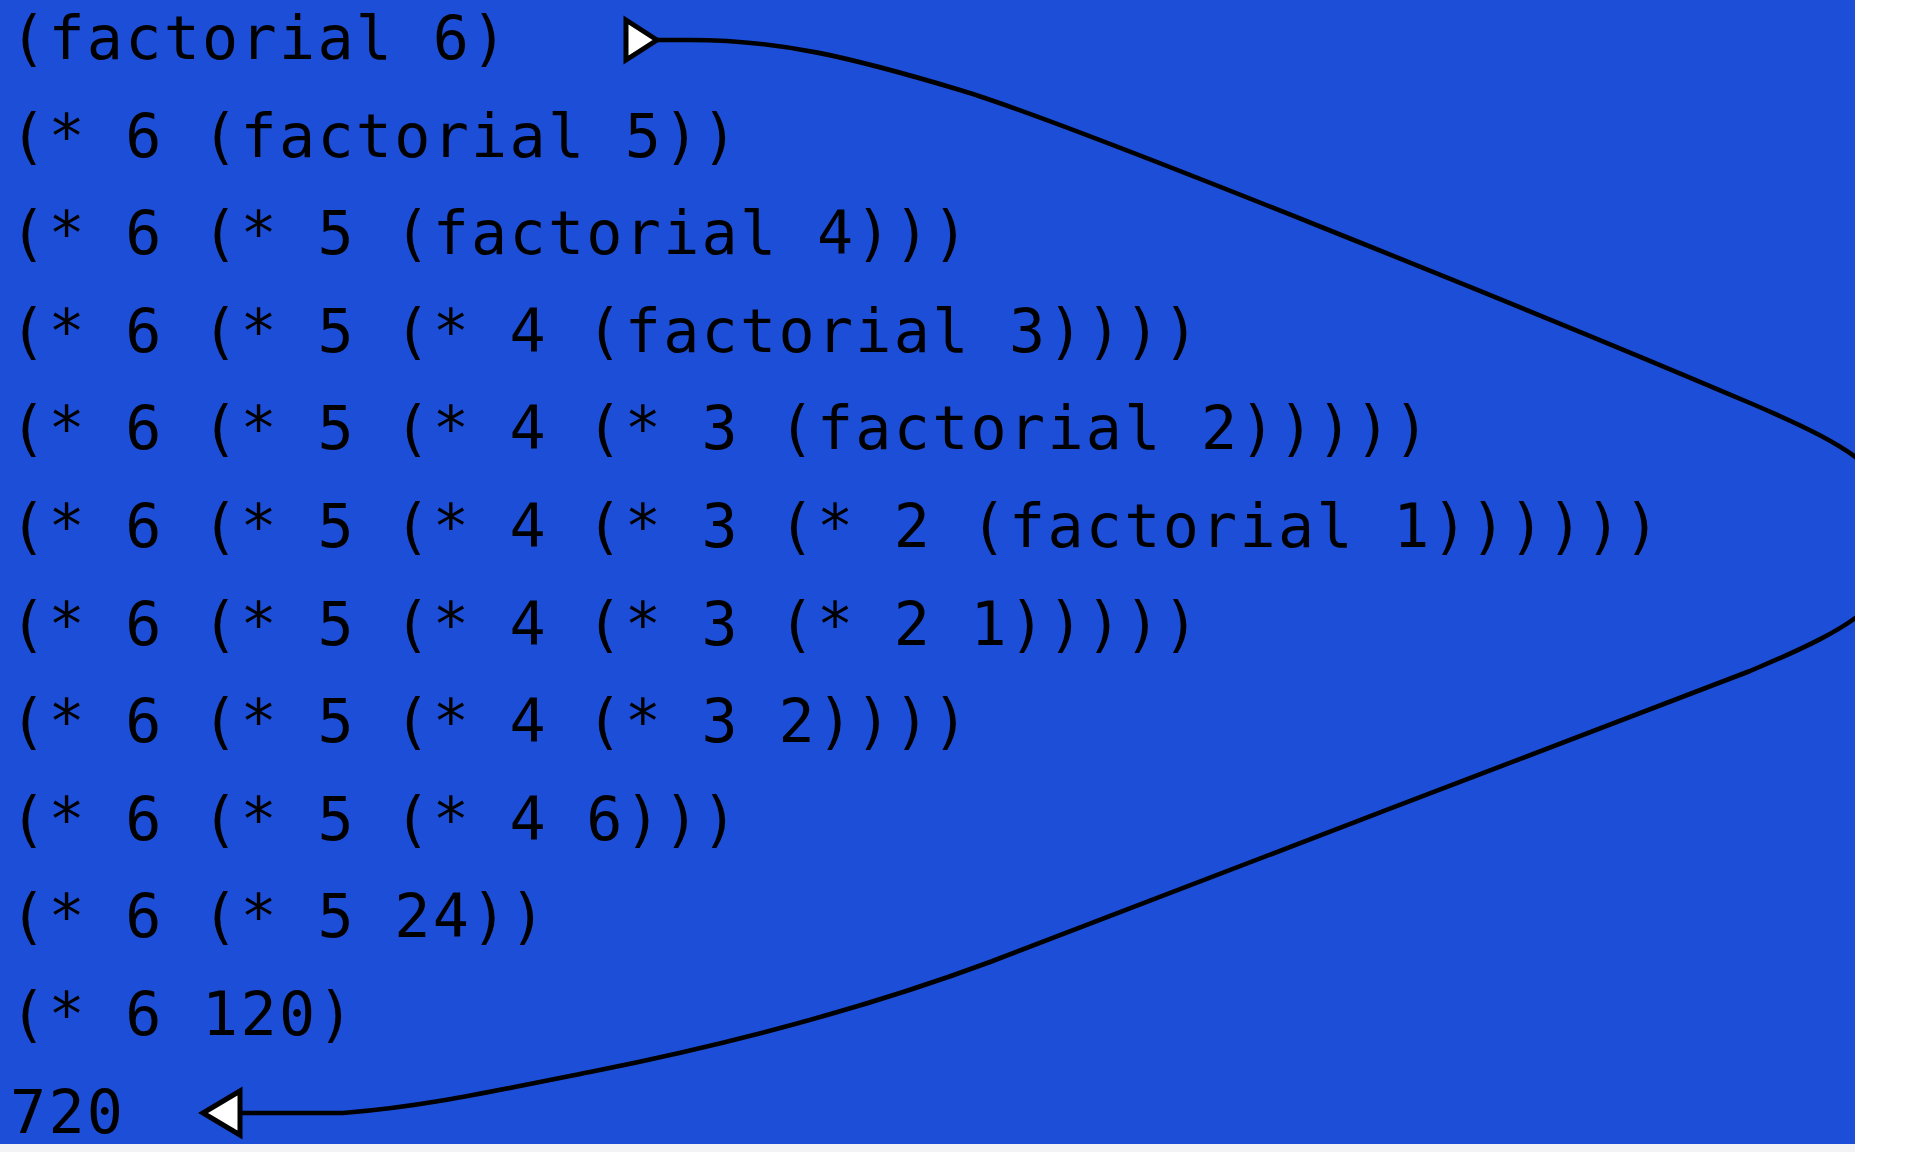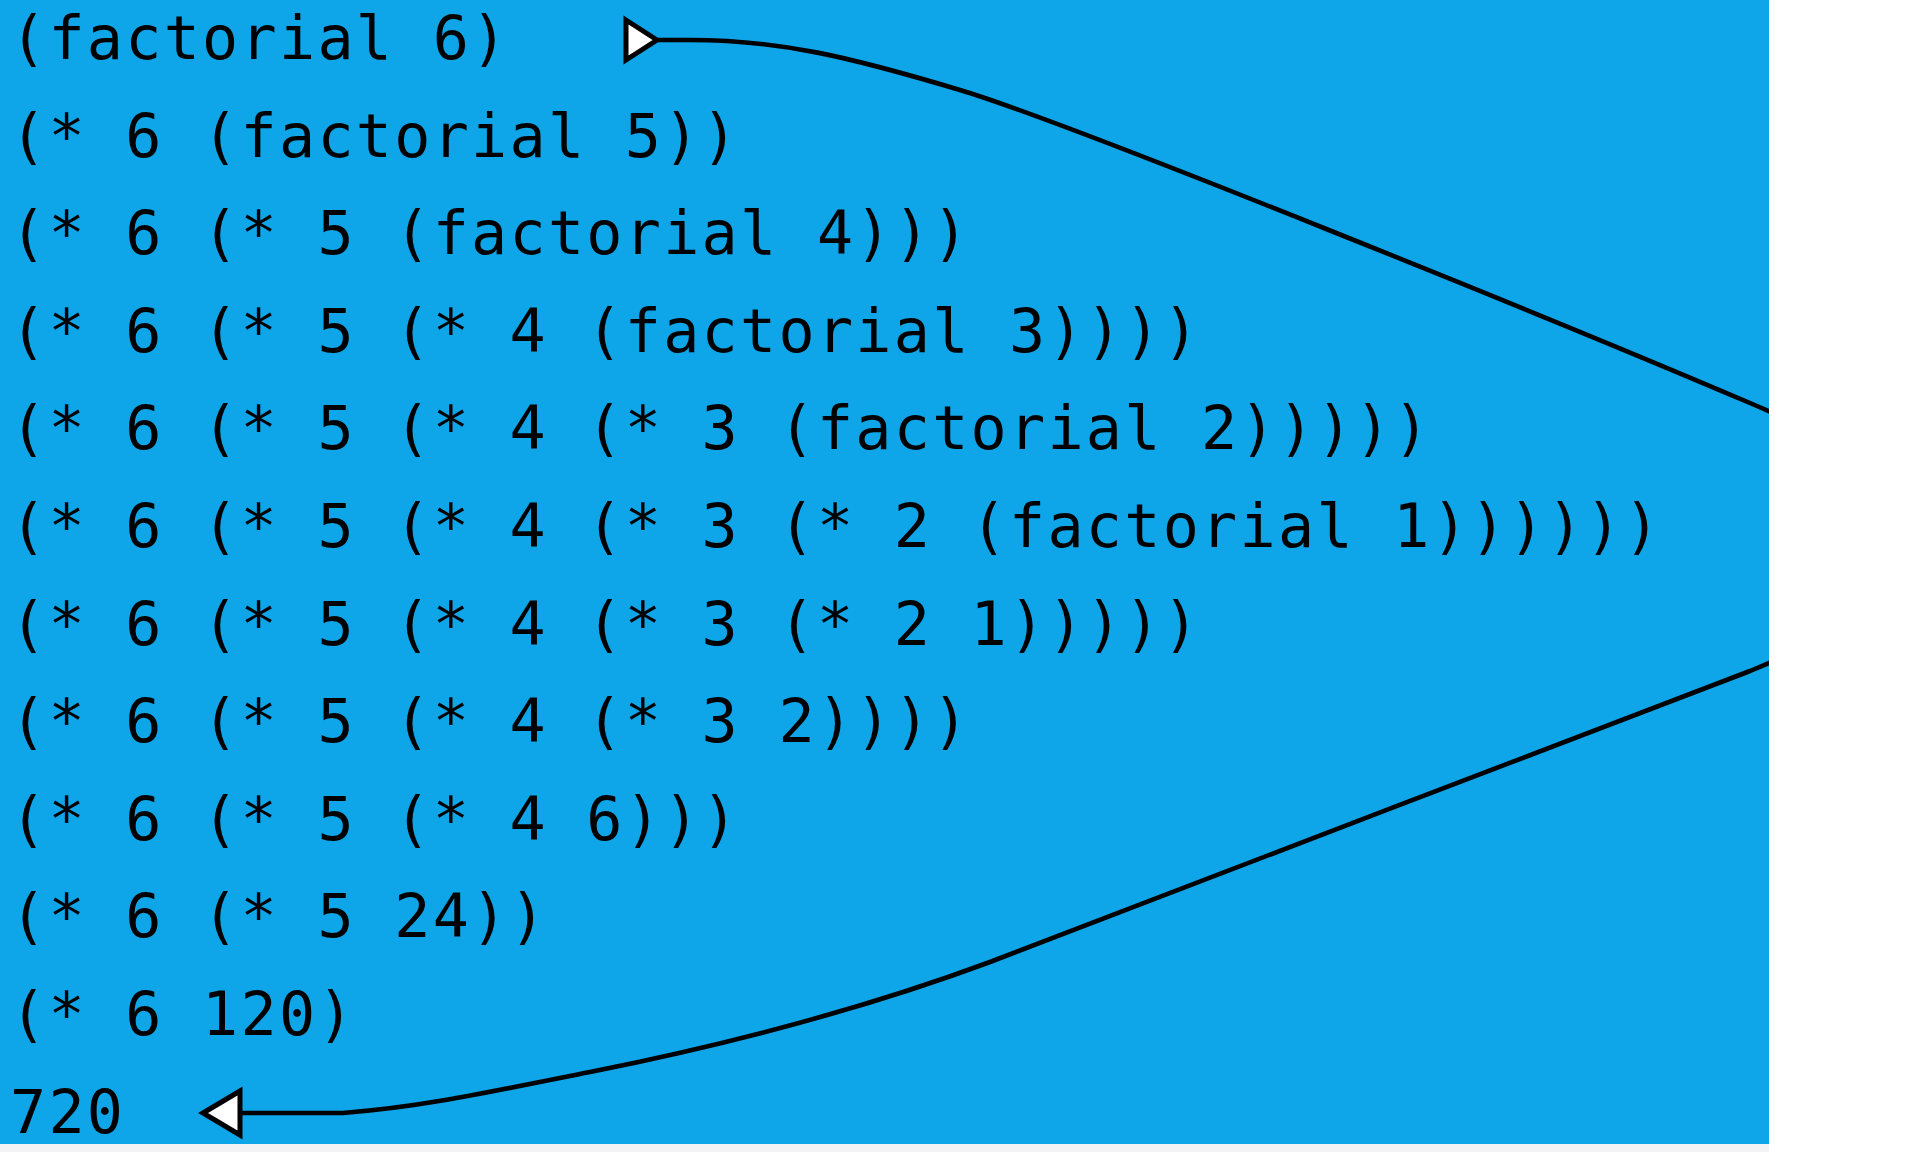--- a/index.html
+++ b/index.html
@@ -2,25 +2,24 @@
 <html><head>
 <meta charset="utf-8">
 <style>
   html, body {
     margin: 0;
     padding: 0;
     background: #ffffff;
   }
   .stage {
     position: relative;
-    width: 1725px;
+    width: 1855px;
     height: 1152px;
-    background: #0ea5e9;
+    background: #1d4ed8;
     overflow: hidden;
-    padding-left: 44px;
   }
   .code {
     position: absolute;
     left: 10px;
     top: -10px;
     margin: 0;
     font-family: "DejaVu Sans Mono", monospace;
     font-size: 60px;
     line-height: 97.6px;
     letter-spacing: 2.3px;

